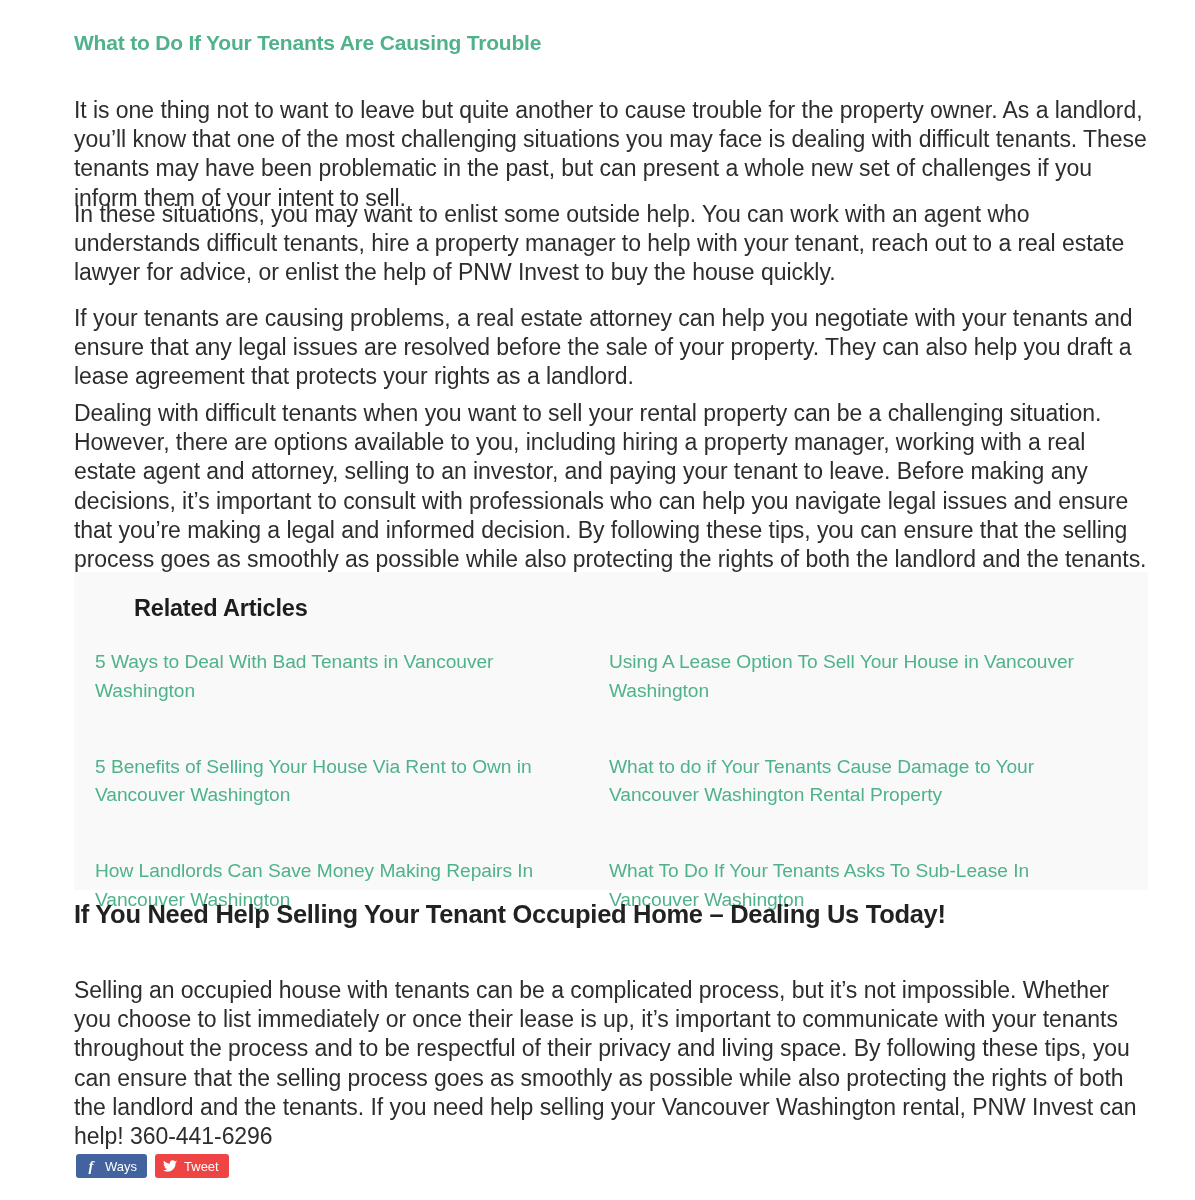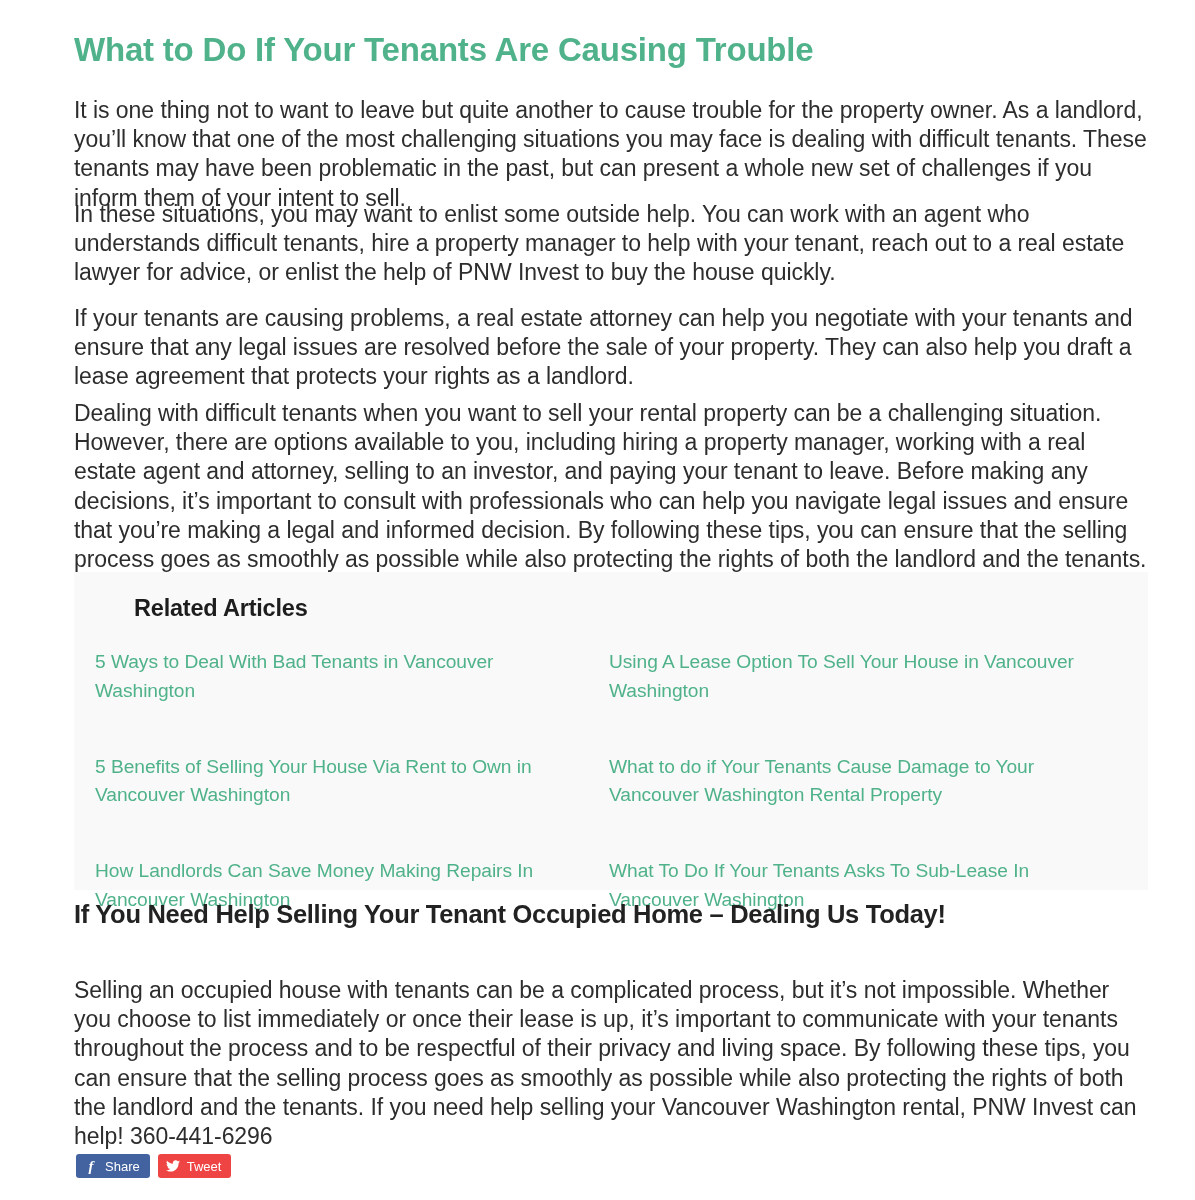--- a/index.html
+++ b/index.html
@@ -19,21 +19,21 @@
   }
   .page {
     width: 1195px;
     padding: 0;
     position: relative;
   }
 
   
   .h2-green {
     color: #4fb28a;
-    font-size: 33px;
+    font-size: 21px;
     font-weight: bold;
     letter-spacing: -0.2px;
     margin: 0;
     padding: 0;
     position: absolute;
     left: 74px;
     top: 30px;
     line-height: 1.2;
   }
   .h2-dark {
@@ -188,21 +188,21 @@
 
   <h2 class="h2-dark">If You Need Help Selling Your Tenant Occupied Home – Dealing Us Today!</h2>
 
   <p class="body-copy" id="para-5">Selling an occupied house with tenants can be a complicated process, but it’s not impossible. Whether you choose to list immediately or once their lease is up, it’s important to communicate with your tenants throughout the process and to be respectful of their privacy and living space. By following these tips, you can ensure that the selling process goes as smoothly as possible while also protecting the rights of both the landlord and the tenants. If you need help selling your Vancouver Washington rental, PNW Invest can help! 360-441-6296</p>
 
   <div class="share-bar">
     <a class="share-btn facebook" href="#">
       <span class="glyph">
         <span class="fb-f">f</span>
       </span>
-      <span>Share</span>
+      <span>Ways</span>
     </a>
     <a class="share-btn twitter" href="#">
       <span class="glyph">
         <svg width="14" height="12" viewBox="0 0 24 20" aria-hidden="true">
           <path fill="#ffffff" d="M24 2.4c-.9.4-1.8.7-2.8.8 1-.6 1.8-1.6 2.2-2.7-1 .6-2 1-3.1 1.2A4.9 4.9 0 0 0 16.6 0c-2.7 0-4.9 2.2-4.9 4.9 0 .4 0 .8.1 1.1C7.7 5.8 4.1 3.9 1.7.9c-.4.7-.7 1.6-.7 2.5 0 1.7.9 3.2 2.2 4.1-.8 0-1.6-.2-2.2-.6v.1c0 2.4 1.7 4.4 3.9 4.8-.4.1-.8.2-1.3.2-.3 0-.6 0-.9-.1.6 2 2.4 3.4 4.6 3.4-1.7 1.3-3.8 2.1-6.1 2.1H0c2.2 1.4 4.8 2.2 7.5 2.2 9.1 0 14-7.5 14-14v-.6c1-.7 1.8-1.6 2.5-2.6z"></path>
         </svg>
       </span>
       <span>Tweet</span>
     </a>
   </div>

